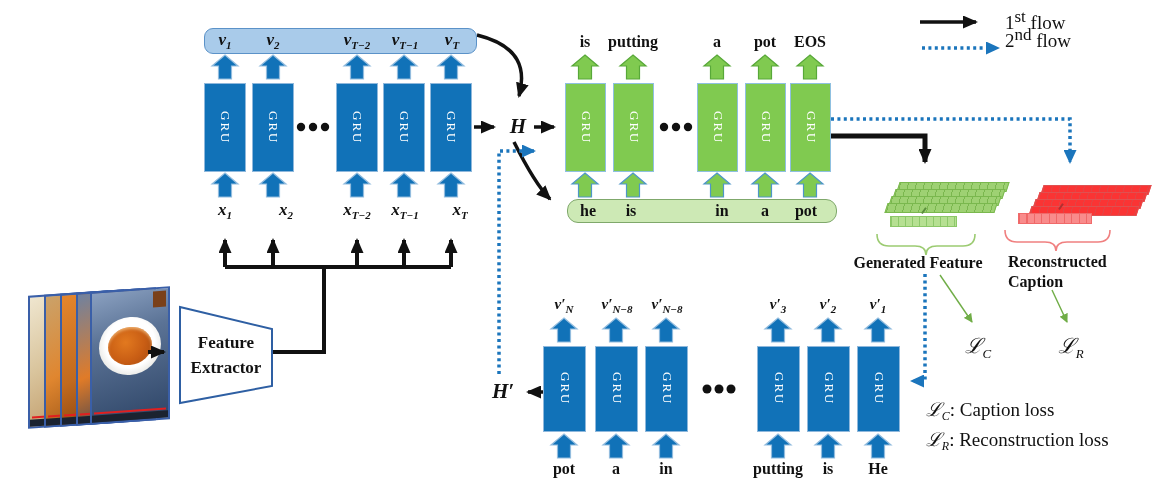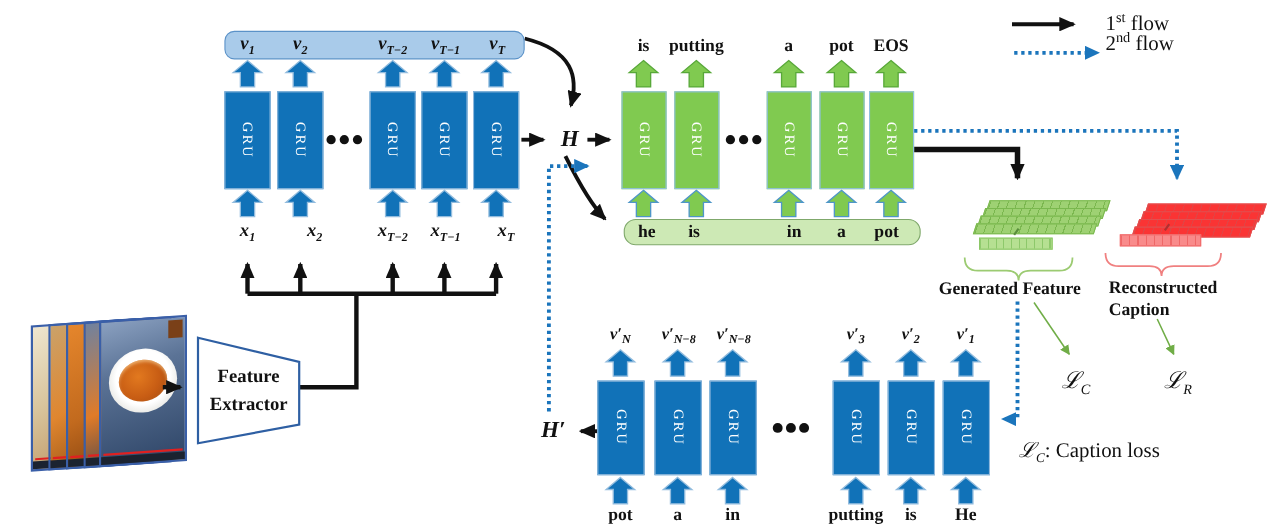--- a/index.html
+++ b/index.html
@@ -28,21 +28,21 @@
         background:#CDE9B5;border:1.5px solid #7FA86B;border-radius:11px;box-sizing:border-box;}
   .lbl{position:absolute;z-index:4;transform:translate(-50%,-50%);white-space:pre;
        line-height:1;color:#111;font-weight:bold;}
   .math{font-style:italic;font-size:17px;}
   .math sub{font-size:11px;}
   .word{font-size:16px;}
   .big{font-size:21px;font-style:italic;}
   .loss{font-size:21px;font-style:italic;font-weight:bold;}
   .loss sub{font-size:13px;}
   .legend-txt{font-size:19px;font-weight:normal;}
-  .legend-txt sup{font-size:13px;}
+  .legend-txt sup{font-size:17px;}
   .loss-line{font-size:19px;font-weight:normal;transform:translate(0,-50%);font-style:normal;text-align:right;}
   .loss-line .scr{font-style:italic;}
   .loss-line sub{font-size:12px;font-style:italic;}
   .left-al{transform:translate(0,-50%);}
   .fe-lbl{font-size:17px;}
   .crow{position:absolute;z-index:3;box-sizing:border-box;border:1px solid;}
   .crG{background-color:#9ED173;border-color:#7AB84E;transform:skewX(-18deg);
        background-image:repeating-linear-gradient(90deg,rgba(116,178,72,.85) 0 1px,transparent 1px 8px);}
   .crG1{background-color:#B6E092;border-color:#8CC767;
        background-image:repeating-linear-gradient(90deg,rgba(134,196,100,.85) 0 1px,transparent 1px 7px);}
@@ -315,17 +315,18 @@
   <div class="crow crR" style="left:1030px;top:206px;width:108px;height:10px"></div>
   <div class="tick" style="left:1060px;top:203px;background:#b03030"></div>
   <div class="crow crR1" style="left:1018px;top:213px;width:74px;height:11px"></div>
   <div class="lbl word left-al" style="left:1008px;top:262px">Reconstructed</div>
   <div class="lbl word left-al" style="left:1008px;top:282px">Caption</div>
 
   <div class="lbl loss" style="left:978px;top:348px;font-weight:normal"><span>ℒ</span><sub>C</sub></div>
   <div class="lbl loss" style="left:1071px;top:348px;font-weight:normal"><span>ℒ</span><sub>R</sub></div>
 
   <div class="lbl loss-line" style="left:926px;top:411px"><span class="scr">ℒ</span><sub>C</sub><span>: Caption loss</span></div>
+  <div class="lbl loss-line" style="left:926px;top:441px"><span class="scr">ℒ</span><sub>R</sub><span>: Reconstruction loss</span></div>
 
   <div class="lbl legend-txt left-al" style="left:1005px;top:20px"><span>1</span><sup>st</sup><span> flow</span></div>
   <div class="lbl legend-txt left-al" style="left:1005px;top:38px"><span>2</span><sup>nd</sup><span> flow</span></div>
 
 </div>
 
 </body></html>

